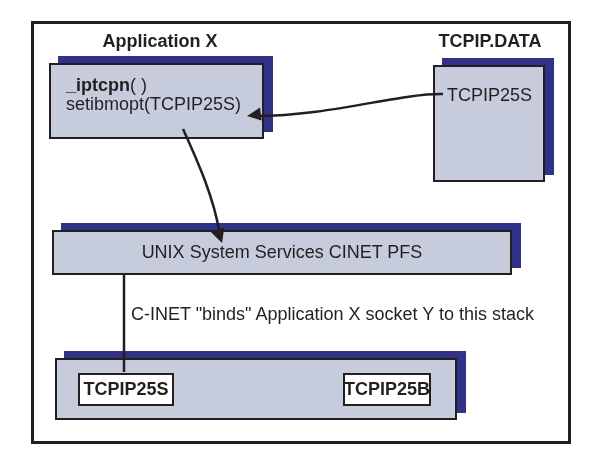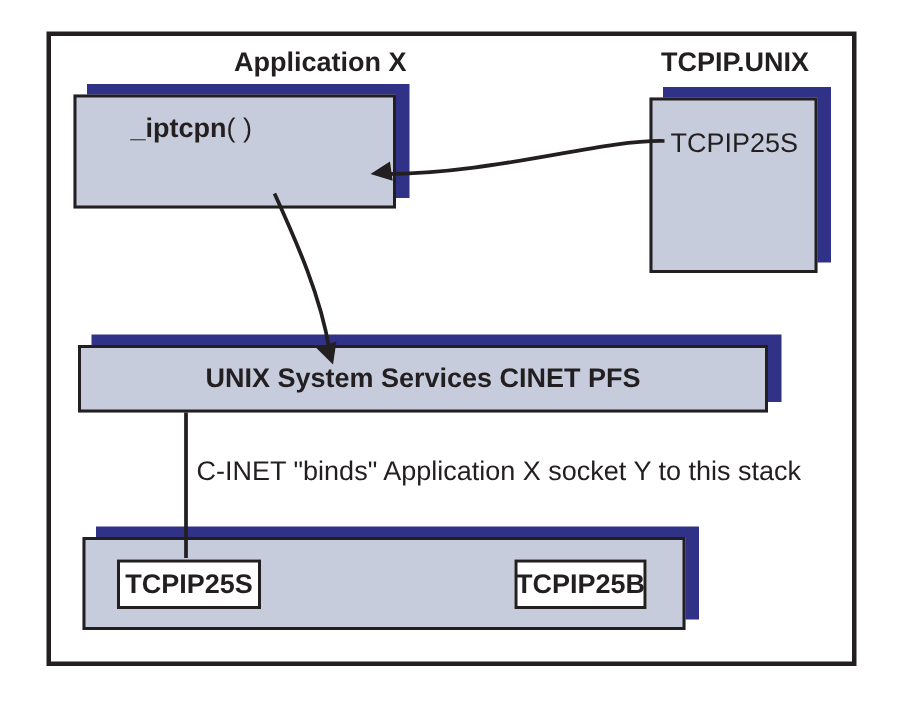--- a/index.html
+++ b/index.html
@@ -20,34 +20,34 @@
   .shadow-box{
     background:var(--box-fill);
     border:2.5px solid var(--line-black);
     box-shadow:9px -7px 0 0 var(--shadow-navy);
     position:absolute;
   }
   .title{
     position:absolute;font-weight:bold;font-size:18px;text-align:center;
     white-space:nowrap;
   }
-  .app-title{left:49px;top:31px;width:222px;text-align:right;}
+  .app-title{left:49px;top:31px;width:222px;}
   .data-title{left:423px;top:31px;width:134px;}
 
-  .app-box{left:49px;top:63px;width:215px;height:76px;padding:11px 0 0 36px;
+  .app-box{left:49px;top:63px;width:215px;height:76px;padding:11px 0 0 15px;
     font-size:18px;line-height:19px;}
   .app-box .ln{white-space:nowrap;}
   .bold{font-weight:bold;}
 
   .data-box{left:433px;top:65px;width:112px;height:117px;padding:18px 0 0 12px;
     font-size:18px;}
 
   .unix-box{left:52px;top:230px;width:460px;height:45px;
     display:flex;align-items:center;justify-content:center;
-    font-size:18px;font-weight:bold;white-space:nowrap;}
+    font-size:18px;font-weight:normal;white-space:nowrap;}
 
   .caption{
     position:absolute;left:131px;top:304px;font-size:18px;white-space:nowrap;
   }
 
   .stack-group{left:55px;top:358px;width:402px;height:62px;}
   .stack-box{
     position:absolute;top:13px;height:33px;background:var(--background);
     border:2.5px solid var(--line-black);
     display:flex;align-items:center;justify-content:center;
@@ -65,23 +65,24 @@
 <body>
 
 <div class="stage">
 
   <div class="outer-frame"></div>
 
   <div class="title app-title">Application X</div>
 
   <div class="shadow-box app-box">
     <div class="ln"><span class="bold">_iptcpn</span><span>( )</span></div>
+    <div class="ln">setibmopt(TCPIP25S)</div>
   </div>
 
-  <div class="title data-title">TCPIP.UNIX</div>
+  <div class="title data-title">TCPIP.DATA</div>
 
   <div class="shadow-box data-box">
     <div>TCPIP25S</div>
   </div>
 
   <div class="shadow-box unix-box">
     <span>UNIX System Services CINET PFS</span>
   </div>
 
   <div class="caption">C-INET "binds" Application X socket Y to this stack</div>

